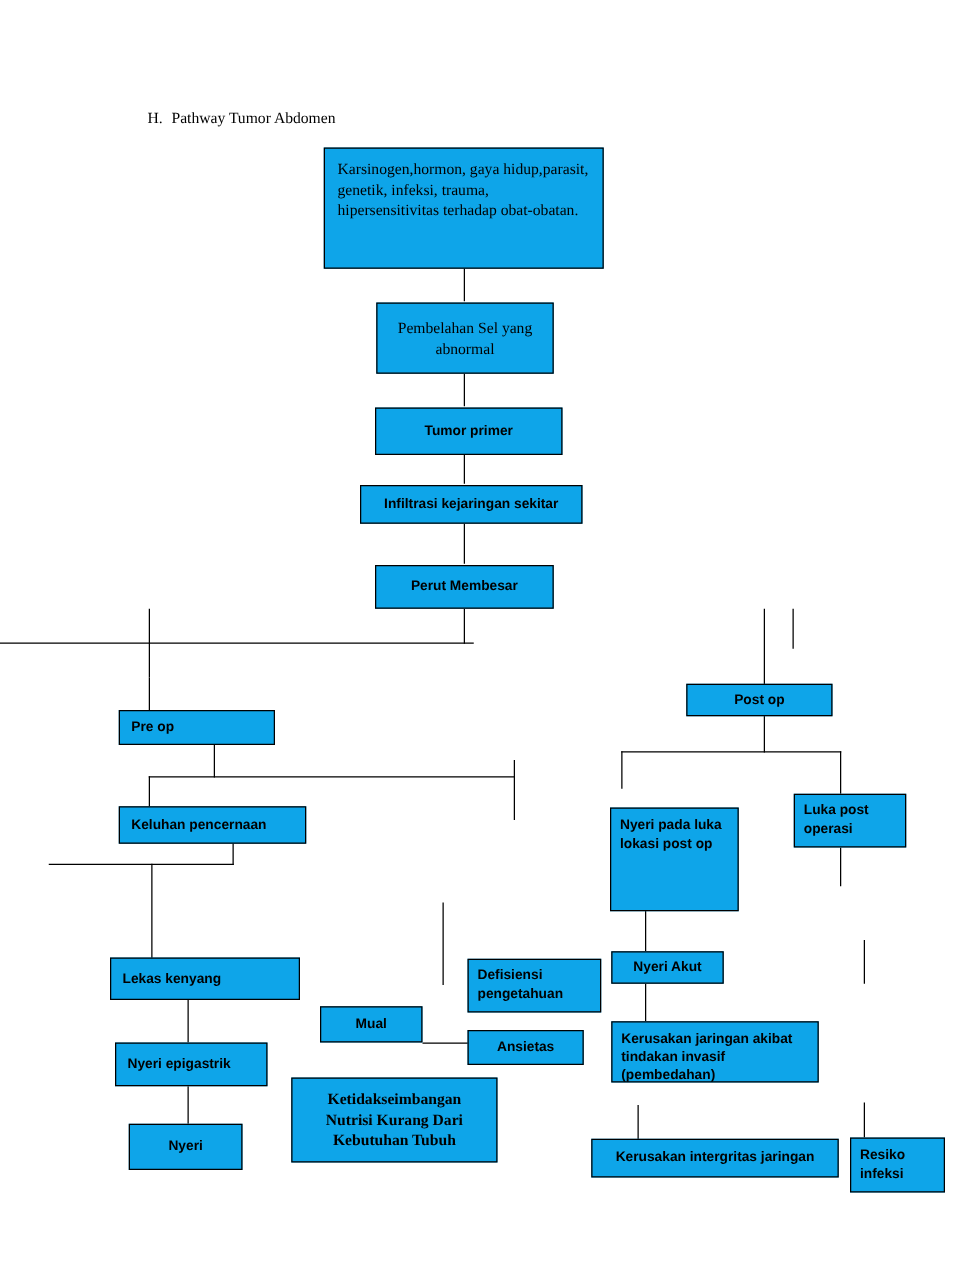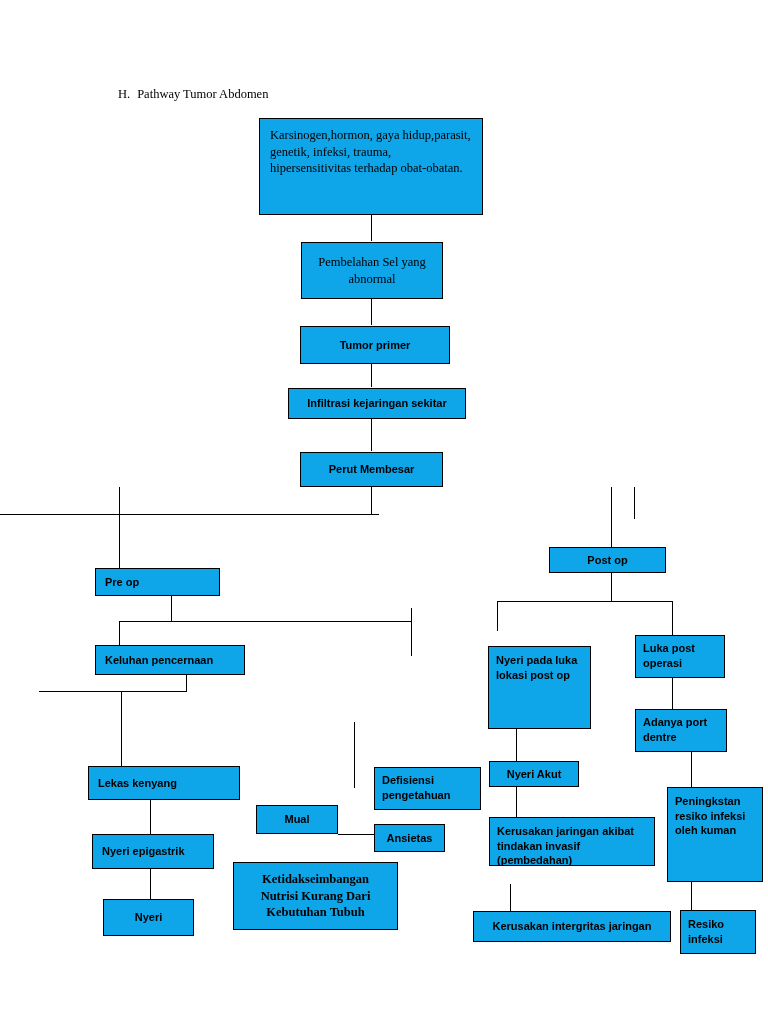--- a/index.html
+++ b/index.html
@@ -147,45 +147,39 @@
 
 
   <div class="box sans-b left" style="left:488px; top:630px; width:103px; height:83px; align-items:flex-start; padding:6px 7px;margin-top:16px;">
     <span>Nyeri pada luka  lokasi post op</span>
   </div>
 
   <div class="box sans-b left" style="left:635px; top:635px; width:90px; height:43px; align-items:flex-start; padding:5px 7px;">
     <span>Luka post operasi</span>
   </div>
 
-  <div class="box sans-b left" style="left:635px; top:709px; width:92px; height:43px; align-items:flex-start; padding:5px 7px;">
-    <span>Adanya port dentre</span>
-  </div>
 
   <div class="box sans-b left" style="left:88px; top:766px; width:152px; height:34px; padding-left:9px;">
     <span>Lekas kenyang</span>
   </div>
 
   <div class="box sans-b left" style="left:374px; top:767px; width:107px; height:43px; align-items:flex-start; padding:5px 7px;">
     <span>Defisiensi pengetahuan</span>
   </div>
 
   <div class="box sans-b center" style="left:489px; top:761px; width:90px; height:26px;">
     <span>Nyeri Akut</span>
   </div>
 
-  <div class="box sans-b left" style="left:667px; top:787px; width:96px; height:95px; align-items:flex-start; padding:6px 7px;">
-    <span>Peningkstan resiko infeksi oleh kuman</span>
-  </div>
 
   <div class="box sans-b center" style="left:256px; top:805px; width:82px; height:29px;">
     <span>Mual</span>
   </div>
 
-  <div class="box sans-b center" style="left:374px; top:824px; width:71px; height:28px;">
+  <div class="box sans-b center" style="left:374px; top:824px; width:93px; height:28px;">
     <span>Ansietas</span>
   </div>
 
   <div class="box sans-b left" style="left:92px; top:834px; width:122px; height:35px; padding-left:9px;">
     <span>Nyeri epigastrik</span>
   </div>
 
   <div class="box sans-b left" style="left:489px; top:817px; width:166px; height:49px; align-items:flex-start; padding:6px 7px;">
     <span>Kerusakan jaringan akibat tindakan invasif (pembedahan)</span>
   </div>

